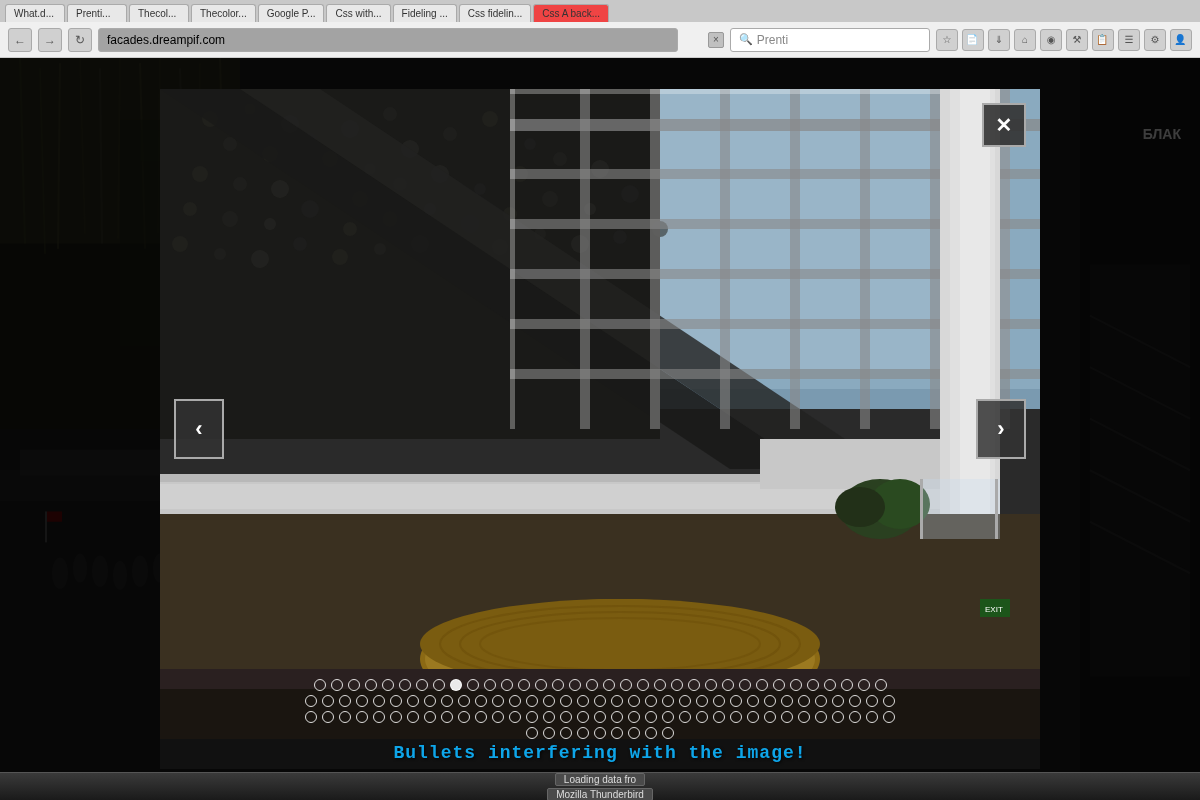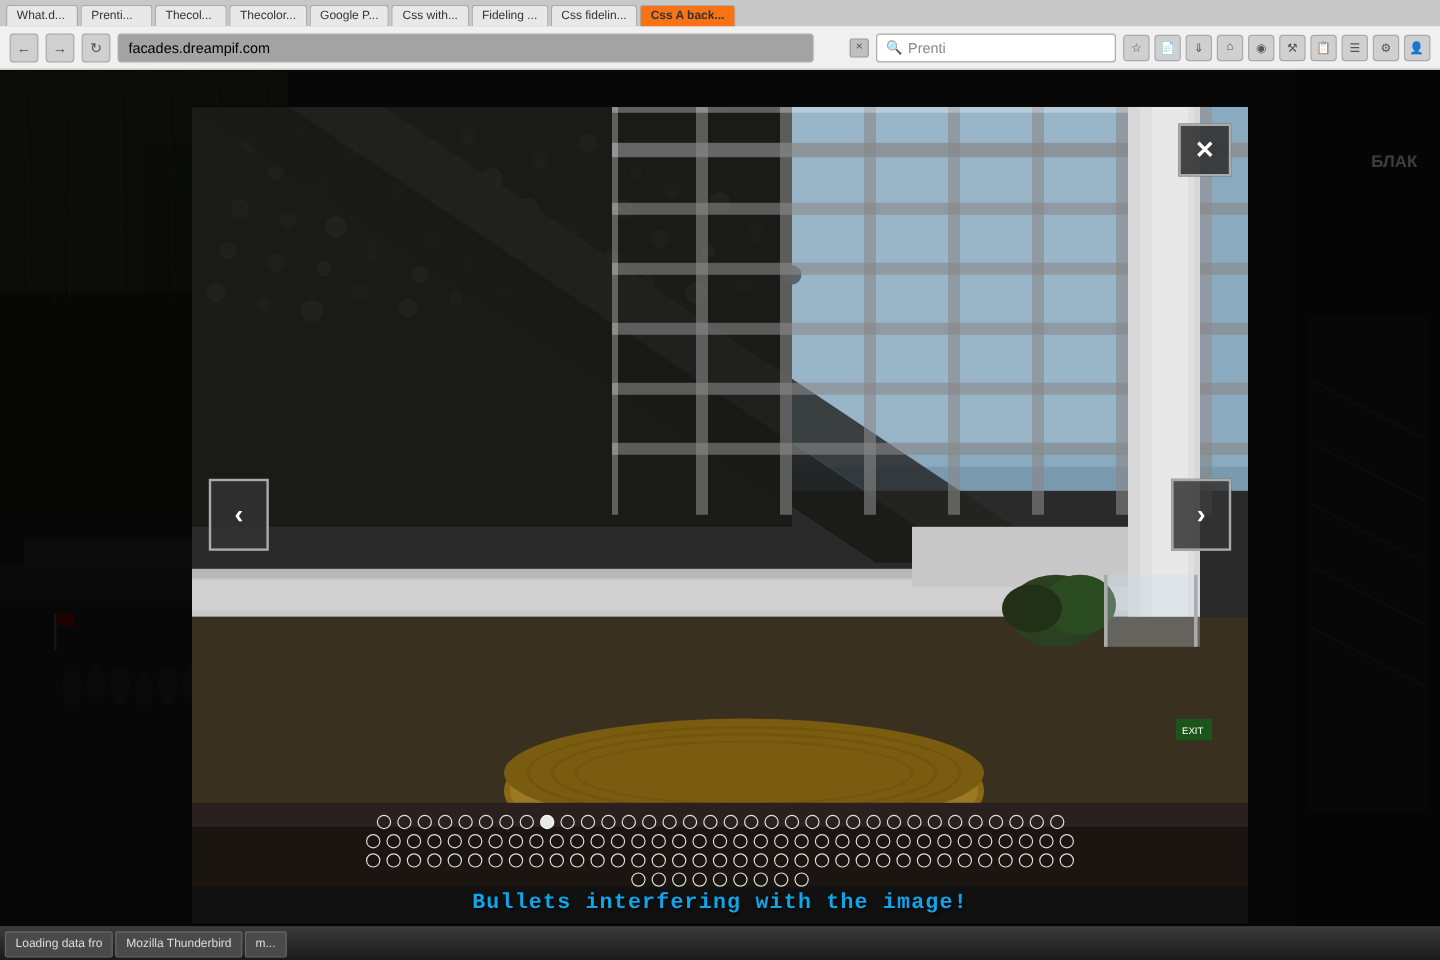--- a/index.html
+++ b/index.html
@@ -43,22 +43,22 @@
       min-width: 60px;
       max-width: 120px;
       white-space: nowrap;
       overflow: hidden;
       color: #333;
       border: 1px solid #aaa;
       border-bottom: none;
     }
 
     .tab.active {
-      background: #f97316;
-      font-weight: bold;
+      background: #ef4444;
+      font-weight: normal;
     }
 
     .nav-bar {
       height: 36px;
       background: #f0f0f0;
       display: flex;
       align-items: center;
       padding: 0 8px;
       gap: 6px;
       border-bottom: 1px solid #ccc;
@@ -314,20 +314,21 @@
       left: 0;
       width: 100%;
       height: 28px;
       background: linear-gradient(180deg, #3a3a3a 0%, #1a1a1a 100%);
       border-top: 1px solid #555;
       display: flex;
       align-items: center;
       padding: 0 4px;
       gap: 2px;
       z-index: 300;
+      flex-direction: column;
     }
 
     .taskbar-item {
       height: 22px;
       background: #4a4a4a;
       border: 1px solid #666;
       border-radius: 2px;
       padding: 0 8px;
       font-size: 10px;
       color: #ddd;

